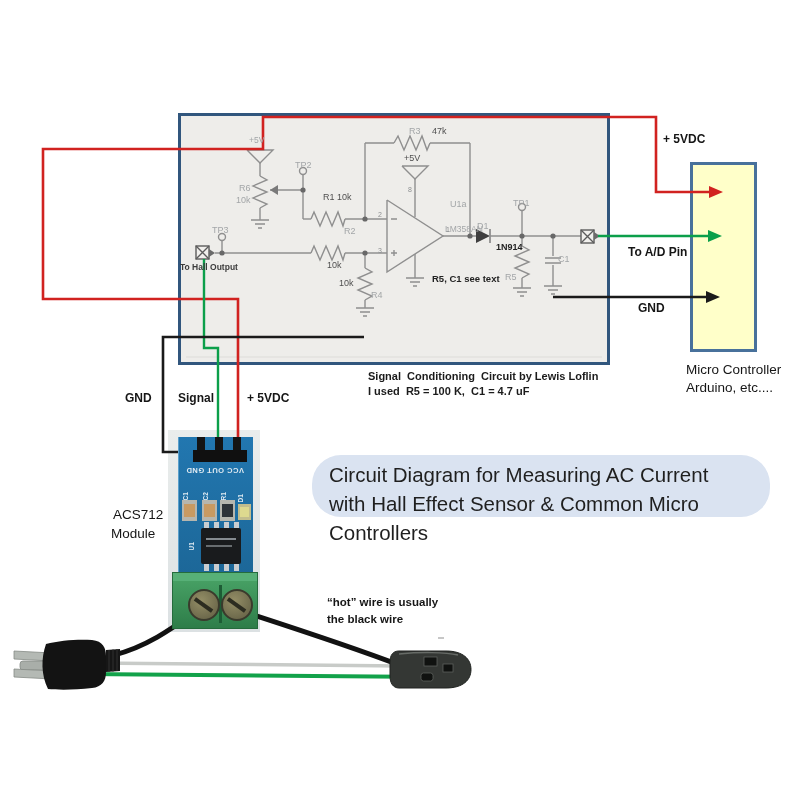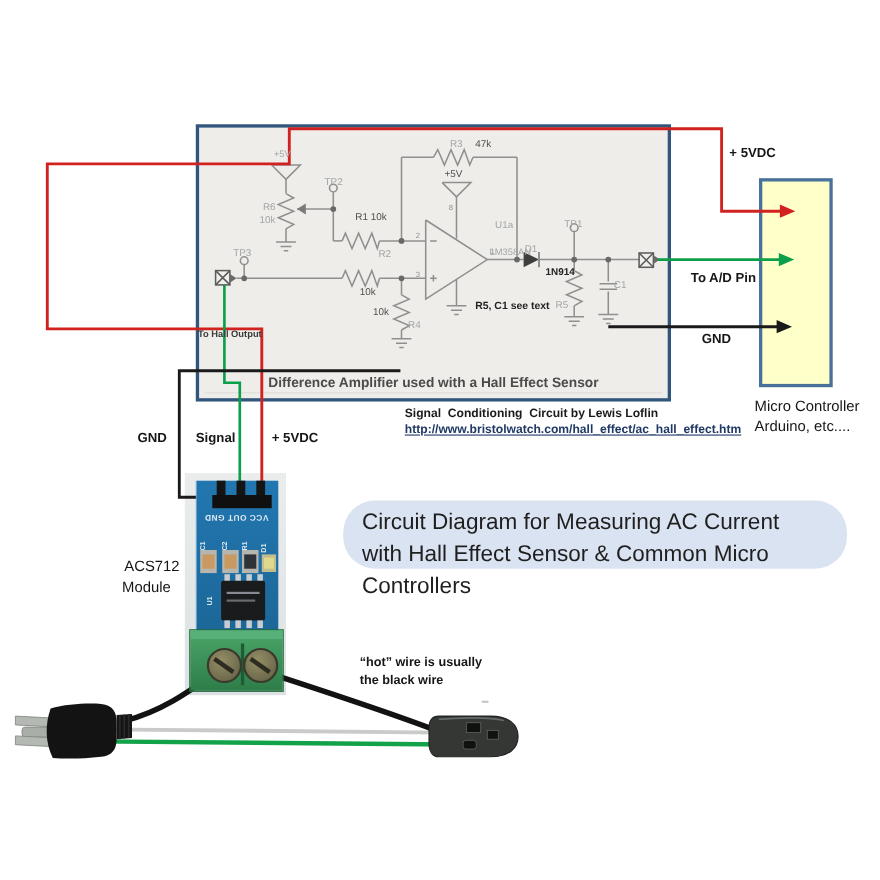--- a/index.html
+++ b/index.html
@@ -204,33 +204,32 @@
   </div>
 
   <span class="abs z3 lbl" style="left:663px;top:132px;">+ 5VDC</span>
   <span class="abs z3 lbl" style="left:628px;top:245px;">To A/D Pin</span>
   <span class="abs z3 lbl" style="left:638px;top:301px;">GND</span>
   <span class="abs z3 lbl13" style="left:686px;top:362px;">Micro Controller</span>
   <span class="abs z3 lbl13" style="left:686px;top:380px;">Arduino, etc....</span>
 
   <div class="abs z3" style="left:368px;top:369px;">
     <span class="note-line">Signal  Conditioning  Circuit by Lewis Loflin</span>
-    <span class="link">http://www.bristolwatch.com/hall_effect/ac_hall_effect.htm</span>
+    <span class="note-line">I used  R5 = 100 K,  C1 = 4.7 uF</span>
   </div>
 
   <span class="abs z3 lbl" style="left:125px;top:391px;">GND</span>
   <span class="abs z3 lbl" style="left:178px;top:391px;">Signal</span>
   <span class="abs z3 lbl" style="left:247px;top:391px;">+ 5VDC</span>
   <span class="abs z3 lbl13" style="left:113px;top:507px;">ACS712</span>
   <span class="abs z3 lbl13" style="left:111px;top:526px;">Module</span>
 
   <span class="abs z3" style="left:327px;top:596px;font-size:11.5px;font-weight:bold;color:#161616;">“hot” wire is usually</span>
   <span class="abs z3" style="left:327px;top:613px;font-size:11.5px;font-weight:bold;color:#161616;">the black  wire</span>
 
-  <div class="abs z3 caption" style="left:178px;top:341px;width:432px;">Difference Amplifier used with a Hall Effect Sensor</div>
 
   <span class="abs z3 sch-ref" style="left:385px;top:126px;margin-left:24px;">R3</span>
   <span class="abs z3 sch-val" style="left:408px;top:126px;margin-left:24px;">47k</span>
   <span class="abs z3 sch-ref" style="left:249px;top:135px;font-size:8.5px;">+5V</span>
   <span class="abs z3 sch-val" style="left:404px;top:153px;">+5V</span>
   <span class="abs z3 sch-ref" style="left:295px;top:160px;">TP2</span>
   <span class="abs z3 sch-ref" style="left:212px;top:225px;">TP3</span>
   <span class="abs z3 sch-ref" style="left:513px;top:198px;">TP1</span>
   <span class="abs z3 sch-ref" style="left:239px;top:183px;">R6</span>
   <span class="abs z3 sch-ref" style="left:236px;top:195px;">10k</span>
@@ -239,19 +238,19 @@
   <span class="abs z3 sch-val" style="left:327px;top:260px;">10k</span>
   <span class="abs z3 sch-val" style="left:339px;top:278px;">10k</span>
   <span class="abs z3 sch-ref" style="left:371px;top:290px;">R4</span>
   <span class="abs z3 sch-ref" style="left:450px;top:199px;">U1a</span>
   <span class="abs z3 sch-ref" style="left:445px;top:224px;font-size:8.5px;">LM358AN</span>
   <span class="abs z3 sch-ref" style="left:477px;top:221px;">D1</span>
   <span class="abs z3 sch-bold" style="left:448px;top:242px;margin-left:48px;">1N914</span>
   <span class="abs z3 sch-ref" style="left:505px;top:272px;">R5</span>
   <span class="abs z3 sch-ref" style="left:558px;top:254px;">C1</span>
   <span class="abs z3 sch-bold" style="left:432px;top:273px;font-size:9.5px;">R5, C1 see text</span>
-  <span class="abs z3" style="left:180px;top:262px;font-size:8.5px;font-weight:bold;color:#3c3c3c;white-space:nowrap;margin-top:36px;">To Hall Output</span>
+  <span class="abs z3" style="left:180px;top:262px;font-size:8.5px;font-weight:bold;color:#3c3c3c;white-space:nowrap;">To Hall Output</span>
   <span class="abs z3 pin-num" style="left:378px;top:211px;">2</span>
   <span class="abs z3 pin-num" style="left:378px;top:247px;">3</span>
   <span class="abs z3 pin-num" style="left:408px;top:186px;">8</span>
   <span class="abs z3 pin-num" style="left:446px;top:226px;">1</span>
 
 </div>
 
 </body></html>

